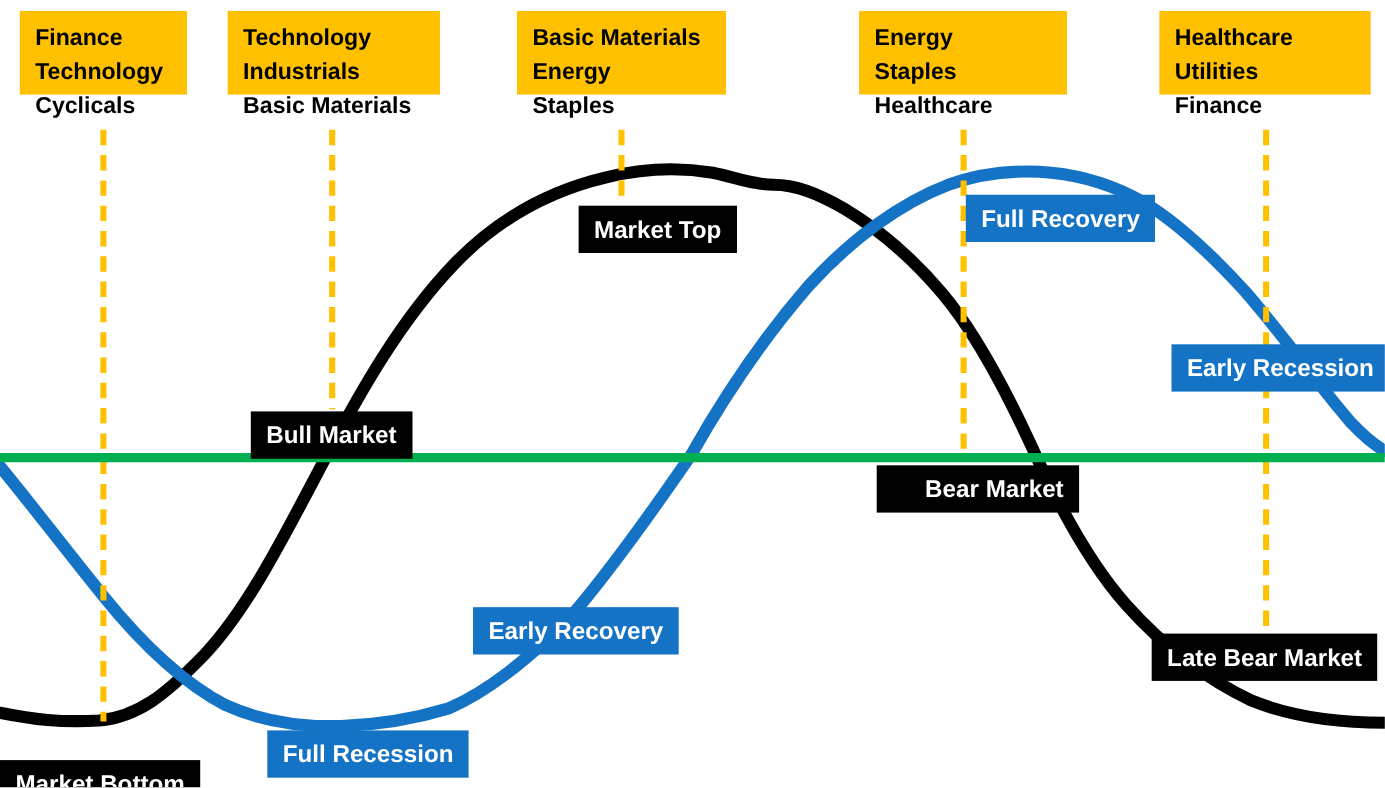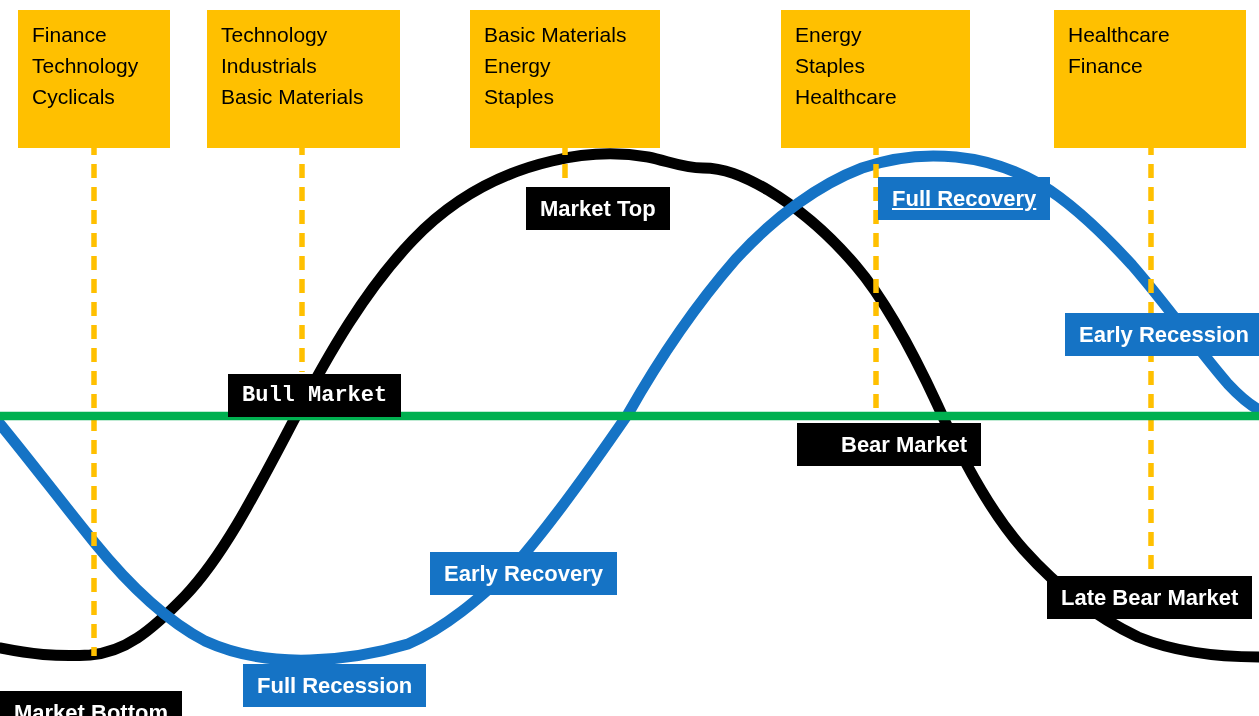--- a/index.html
+++ b/index.html
@@ -5,23 +5,23 @@
   html,body{margin:0;padding:0;background:#ffffff;}
   .stage{
     position:relative;
     width:1259px;height:716px;
     background:#ffffff;
     overflow:hidden;
     font-family:"Liberation Sans", sans-serif;
   }
   .curves{position:absolute;left:0;top:0;width:1259px;height:716px;}
   .sector-box{
-    position:absolute;top:10px;height:138px;
+    position:absolute;top:10px;height:76px;
     background:#FFC000;color:#000000;
-    font-weight:400;font-size:21px;line-height:31px;
+    font-weight:700;font-size:21px;line-height:31px;
     padding:9px 6px 0 14px;box-sizing:border-box;
   }
   .sector-box span{display:block;white-space:nowrap;}
   .cycle-label{
     position:absolute;
     color:#ffffff;font-weight:700;font-size:22px;line-height:27px;
     padding:8px 14px;white-space:nowrap;
   }
   .cycle-label.market{background:#000000;}
   .cycle-label.economy{background:#1573C5;}
@@ -87,27 +87,28 @@
     <span>Energy</span>
     <span>Staples</span>
   </div>
   <div class="sector-box" style="left:781px;width:189px;">
     <span>Energy</span>
     <span>Staples</span>
     <span>Healthcare</span>
   </div>
   <div class="sector-box" style="left:1054px;width:192px;">
     <span>Healthcare</span>
+    <span>Utilities</span>
     <span>Finance</span>
   </div>
 
   <div class="cycle-label market" style="left:0px;top:691px;text-decoration:underline;">Market Bottom</div>
-  <div class="cycle-label market" style="left:228px;top:374px;font-family:Liberation Mono, monospace;">Bull Market</div>
+  <div class="cycle-label market" style="left:228px;top:374px;">Bull Market</div>
   <div class="cycle-label market" style="left:492px;top:187px;margin-left:34px;">Market Top</div>
   <div class="cycle-label market" style="left:797px;top:423px;padding-left:44px;">Bear Market</div>
   <div class="cycle-label market" style="left:1047px;top:576px;">Late Bear Market</div>
 
   <div class="cycle-label economy" style="left:430px;top:552px;">Early Recovery</div>
   <div class="cycle-label economy" style="left:243px;top:664px;">Full Recession</div>
-  <div class="cycle-label economy" style="left:878px;top:177px;text-decoration:underline;">Full Recovery</div>
+  <div class="cycle-label economy" style="left:878px;top:177px;">Full Recovery</div>
   <div class="cycle-label economy" style="left:1065px;top:313px;">Early Recession</div>
 
 </div>
 
 </body></html>

